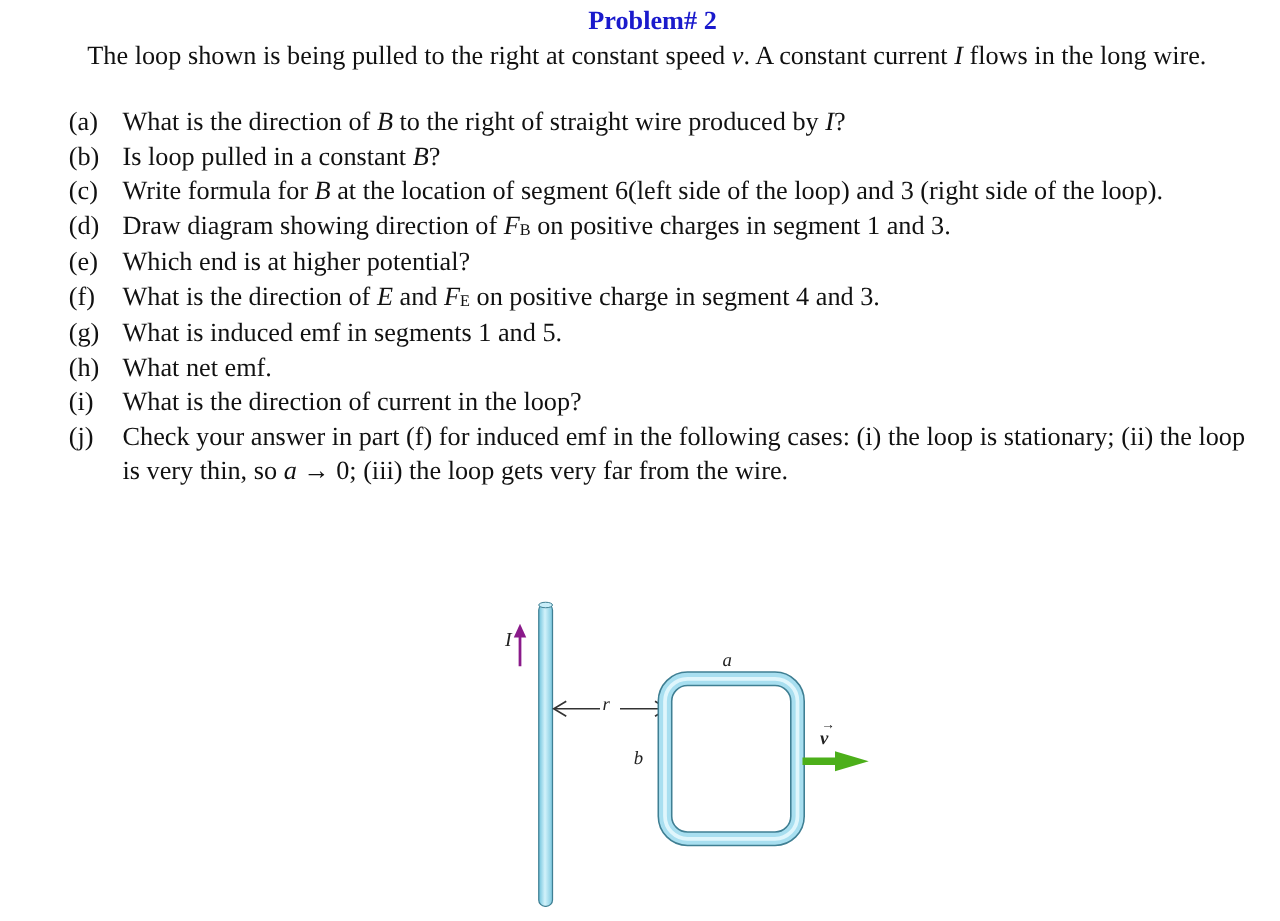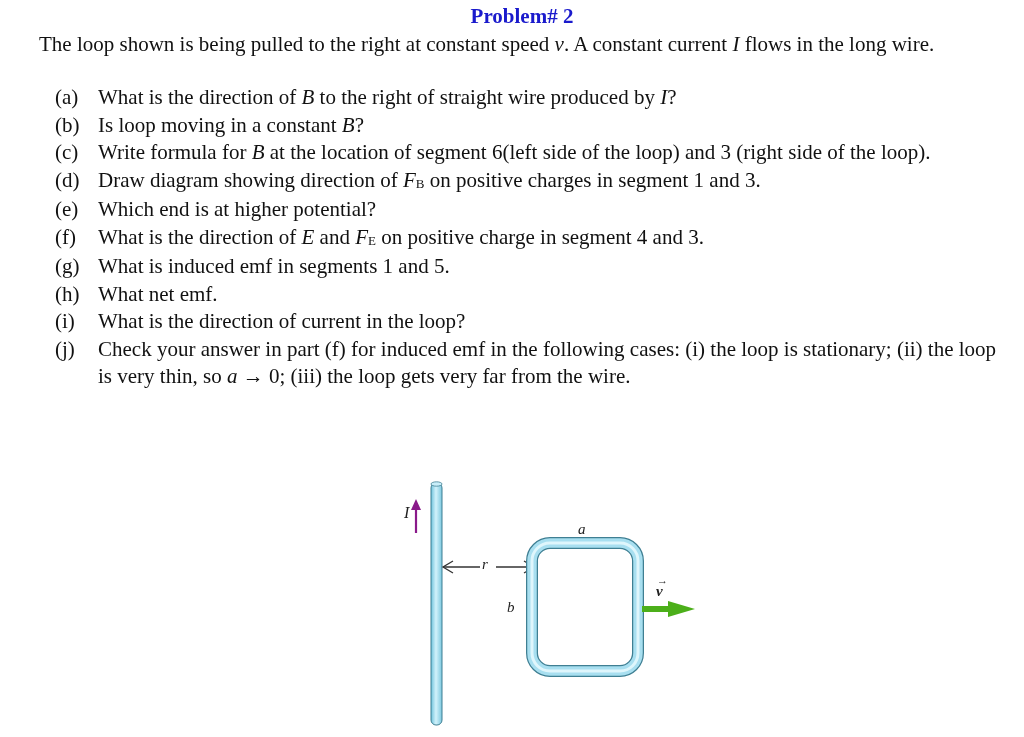--- a/index.html
+++ b/index.html
@@ -22,24 +22,25 @@
       width: 1044px;
       text-align: center;
       font-weight: bold;
       font-size: 21px;
       color: #1a1acc;
       line-height: 26px;
     }
     .intro {
       position: absolute;
       top: 30px;
-      left: 39px;
+      left: 25px;
       width: 985px;
       font-size: 21px;
       line-height: 28px;
+      text-align: center;
     }
     .questions {
       position: absolute;
       top: 84px;
       left: 55px;
       width: 955px;
       margin: 0;
       padding: 0;
       list-style: none;
       font-size: 21px;
@@ -86,21 +87,21 @@
 
 <div class="intro"><span>The loop shown is being pulled to the right at constant speed </span><i class="var">v</i><span>. A constant current </span><i class="var">I</i><span> flows in the long wire.</span></div>
 
 <ol class="questions">
   <li class="q">
     <span class="q-label">(a)</span>
     <span class="q-text"><span>What is the direction of </span><i class="var">B</i><span> to the right of straight wire produced by </span><i class="var">I</i><span>?</span></span>
   </li>
   <li class="q">
     <span class="q-label">(b)</span>
-    <span class="q-text"><span>Is loop moving in a constant </span><i class="var">B</i><span>?</span></span>
+    <span class="q-text"><span>Is loop pulled in a constant </span><i class="var">B</i><span>?</span></span>
   </li>
   <li class="q">
     <span class="q-label">(c)</span>
     <span class="q-text"><span>Write formula for </span><i class="var">B</i><span> at the location of segment 6(left side of the loop) and 3 (right side of the loop).</span></span>
   </li>
   <li class="q">
     <span class="q-label">(d)</span>
     <span class="q-text"><span>Draw diagram showing direction of </span><i class="var">F</i><sub class="s">B</sub><span> on positive charges in segment 1 and 3.</span></span>
   </li>
   <li class="q">

